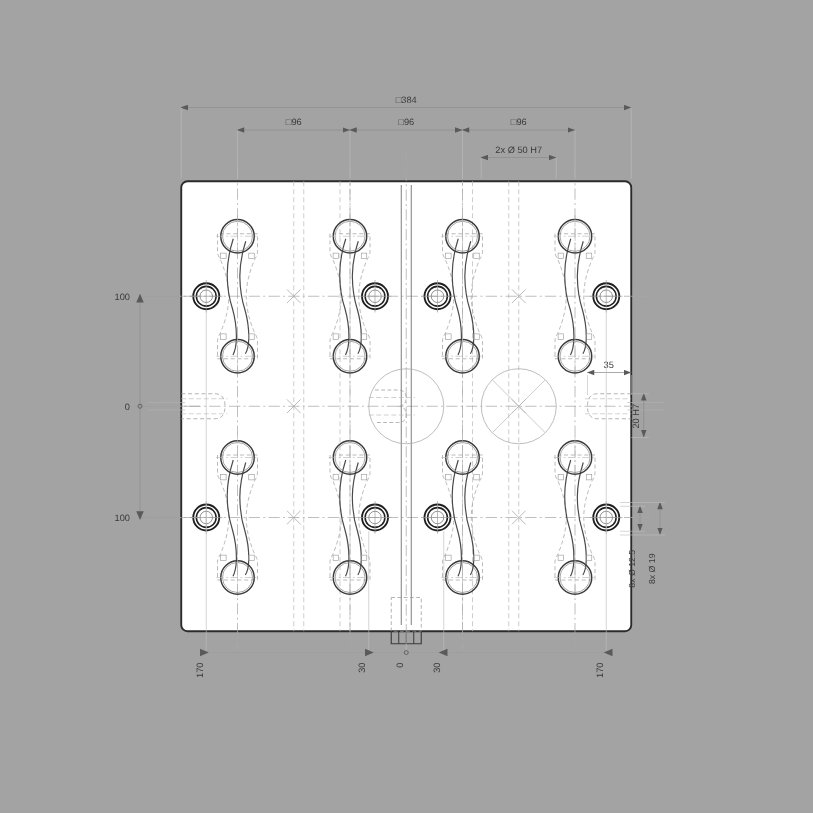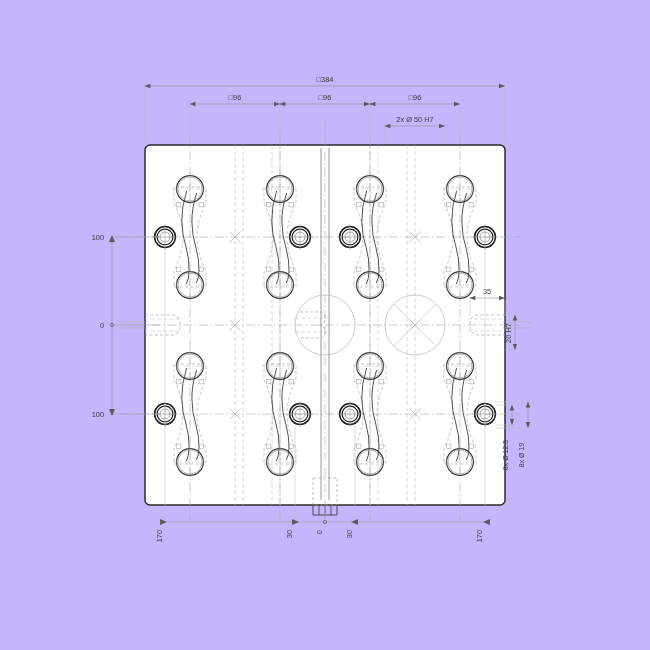--- a/index.html
+++ b/index.html
@@ -1,18 +1,18 @@
 <!DOCTYPE html>
 <html><head>
 <meta charset="utf-8">
 <style>
   html,body{margin:0;padding:0;background:#ffffff;}
   body{width:650px;height:650px;overflow:hidden;
        font-family:"Liberation Sans",sans-serif;}
-  #stage{position:relative;width:650px;height:650px;background:#c4b5fd;}
+  #stage{position:relative;width:650px;height:650px;background:#a3a3a3;}
   svg{display:block;}
   .dimtext{font-family:"Liberation Sans",sans-serif;font-size:7.4px;fill:#3a3a3a;}
   .dimtext-sm{font-family:"Liberation Sans",sans-serif;font-size:7px;fill:#3a3a3a;}
 </style>
 </head>
 <body>
 
 <div id="stage">
 <svg width="650" height="650" viewBox="0 0 650 650">
 

